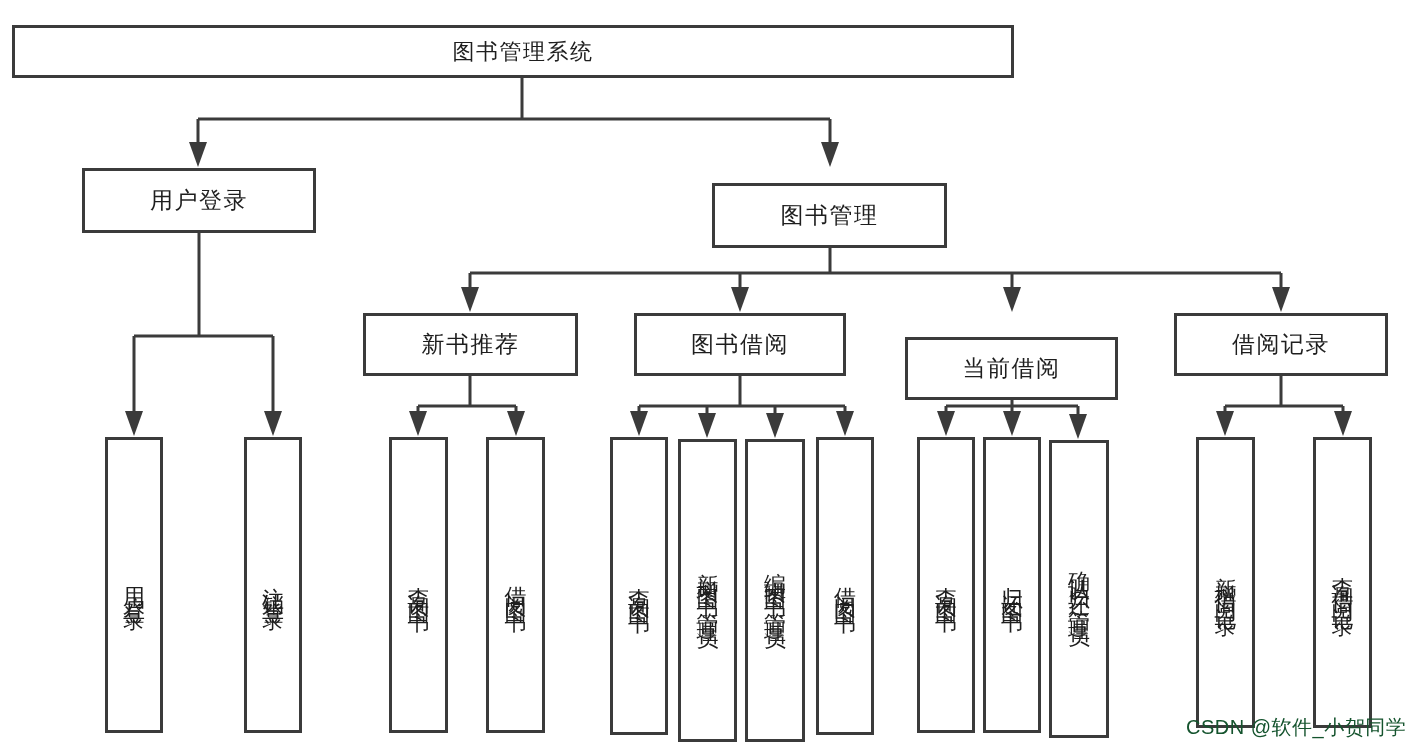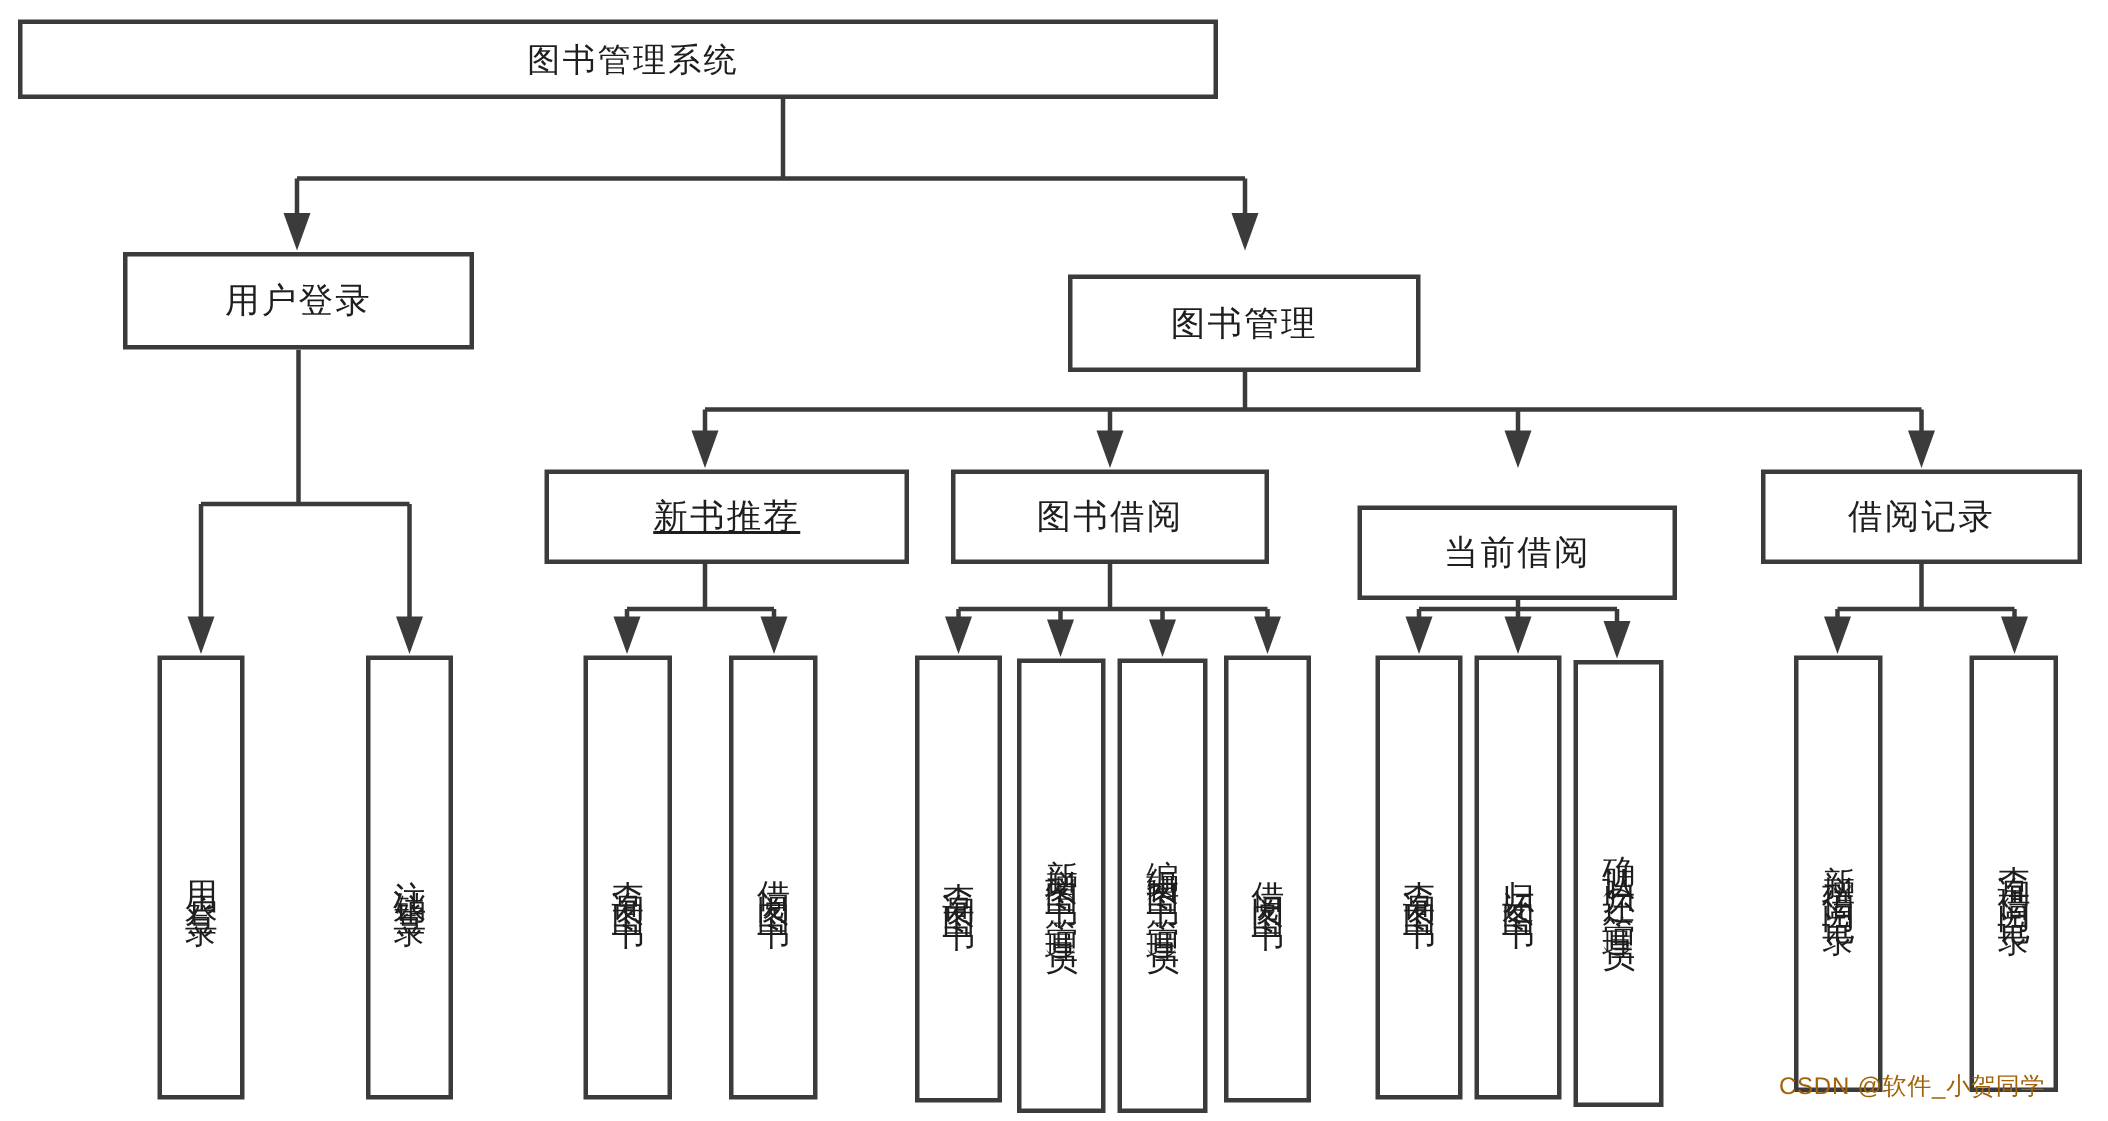--- a/index.html
+++ b/index.html
@@ -39,23 +39,23 @@
     font-size: 22px;
     letter-spacing: 8px;
     line-height: 1.1;
     color: #1e1e1e;
     white-space: nowrap;
   }
   .watermark {
     position: absolute;
     left: 1186px;
     top: 714px;
-    font-size: 16px;
+    font-size: 20px;
     letter-spacing: 0.5px;
-    color: #a16207;
+    color: #14532d;
     white-space: nowrap;
     z-index: 5;
   }
 </style>
 </head>
 <body>
 
 <div class="stage">
 
   <svg class="wires" viewBox="0 0 1405 747" xmlns="http://www.w3.org/2000/svg" aria-hidden="true">
@@ -91,32 +91,32 @@
       <polygon points="766,413 784,413 775,438"></polygon>
       <polygon points="836,411 854,411 845,436"></polygon>
       <polygon points="937,411 955,411 946,436"></polygon>
       <polygon points="1003,411 1021,411 1012,436"></polygon>
       <polygon points="1069,414 1087,414 1078,439"></polygon>
       <polygon points="1216,411 1234,411 1225,436"></polygon>
       <polygon points="1334,411 1352,411 1343,436"></polygon>
     </g>
   </svg>
 
-  <div class="box root" style="left:12px; top:13px; width:800px; height:53px;padding-left:20px;">
+  <div class="box root" style="left:12px; top:25px; width:1002px; height:53px;padding-left:20px;">
     <span class="hlabel">图书管理系统</span>
   </div>
 
   <div class="box" style="left:82px; top:168px; width:234px; height:65px;">
     <span class="hlabel">用户登录</span>
   </div>
   <div class="box" style="left:712px; top:168px; width:235px; height:65px;margin-top:15px;">
     <span class="hlabel">图书管理</span>
   </div>
 
-  <div class="box" style="left:363px; top:313px; width:243px; height:63px;text-decoration:underline;">
+  <div class="box" style="left:363px; top:313px; width:215px; height:63px;">
     <span class="hlabel">新书推荐</span>
   </div>
   <div class="box" style="left:634px; top:313px; width:212px; height:63px;">
     <span class="hlabel">图书借阅</span>
   </div>
   <div class="box" style="left:905px; top:313px; width:213px; height:63px;margin-top:24px;">
     <span class="hlabel">当前借阅</span>
   </div>
   <div class="box" style="left:1174px; top:313px; width:214px; height:63px;">
     <span class="hlabel">借阅记录</span>

